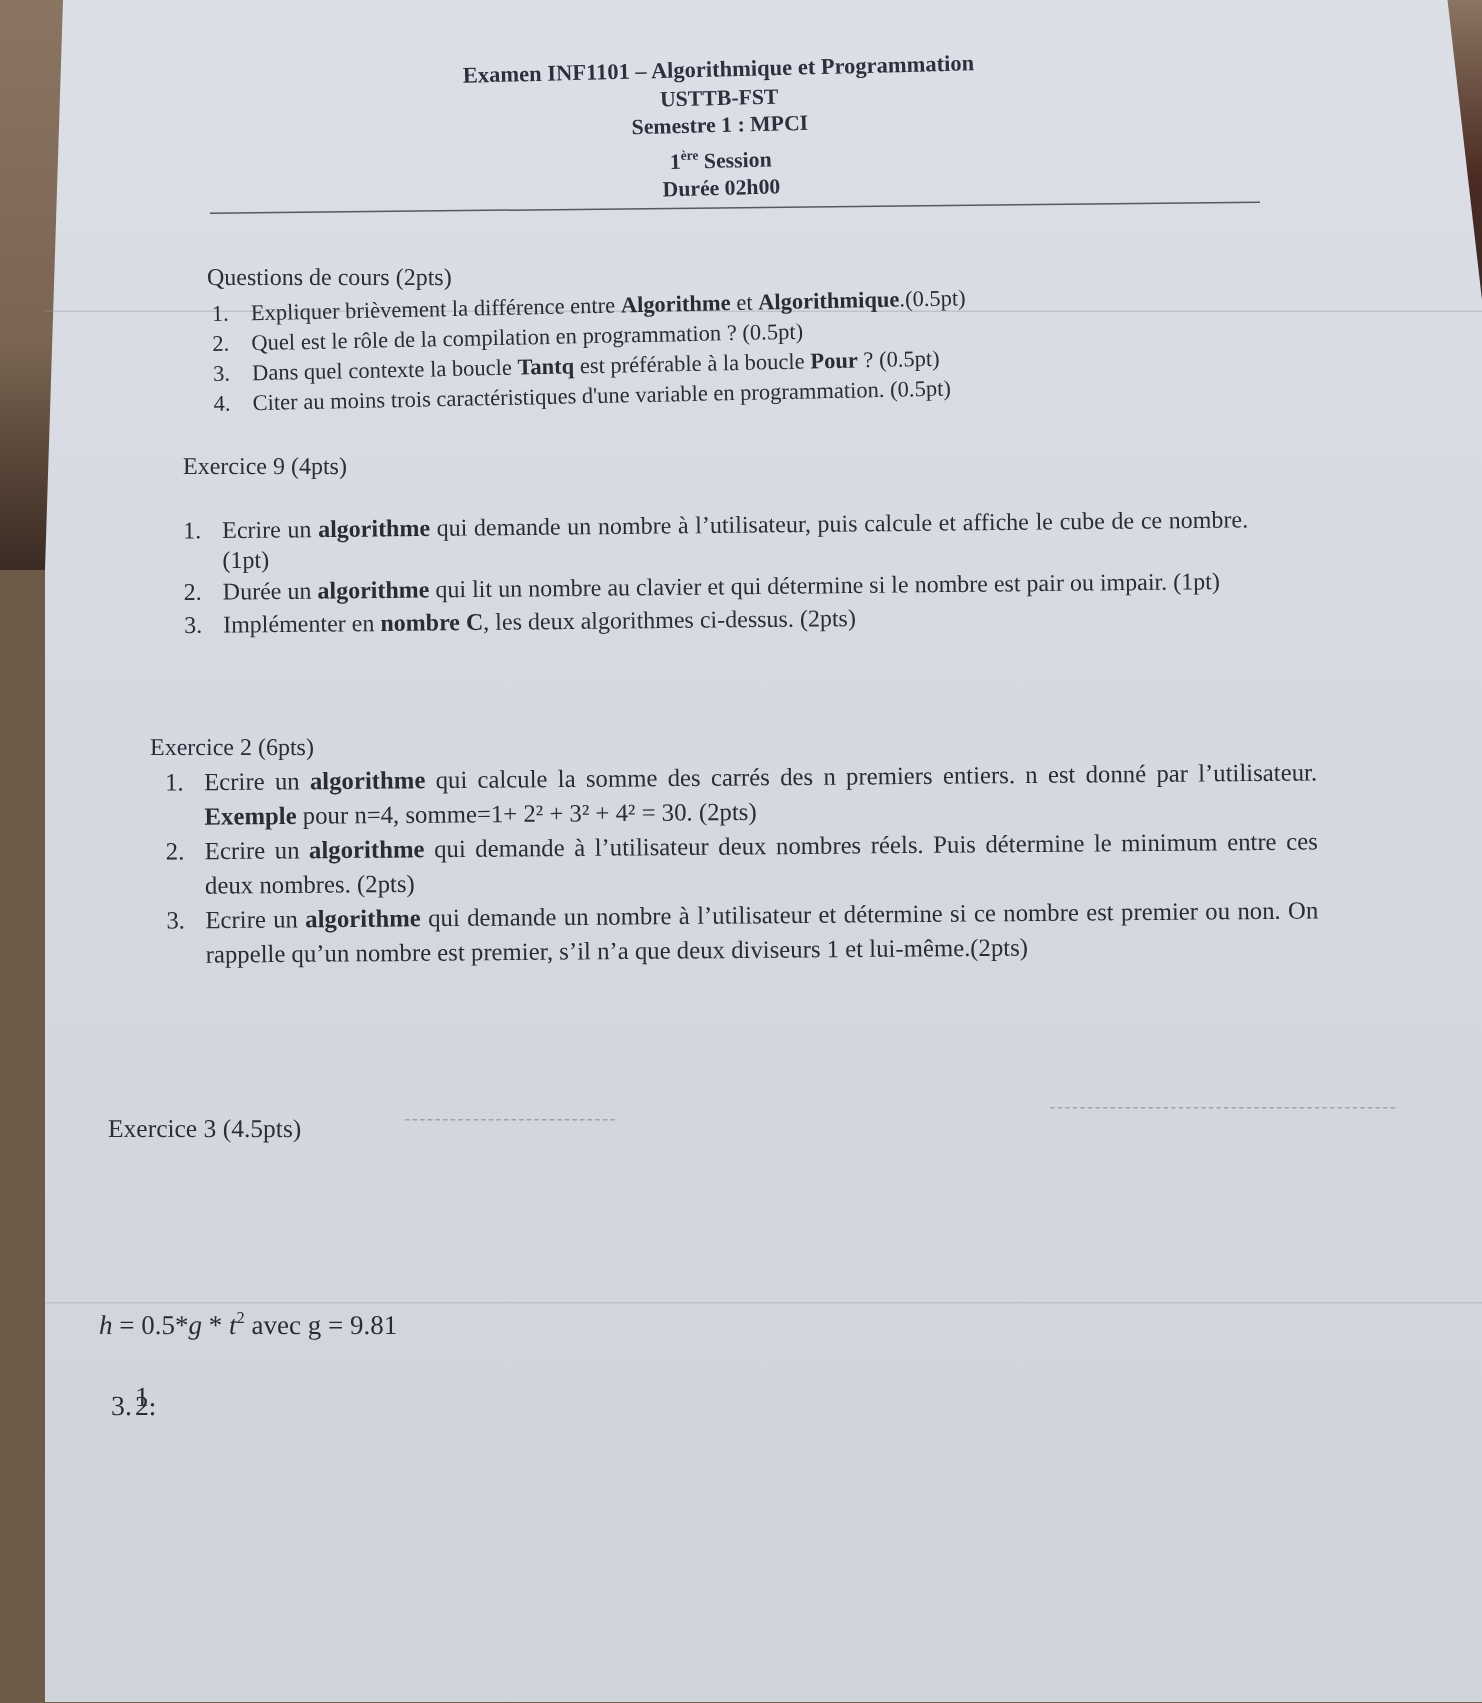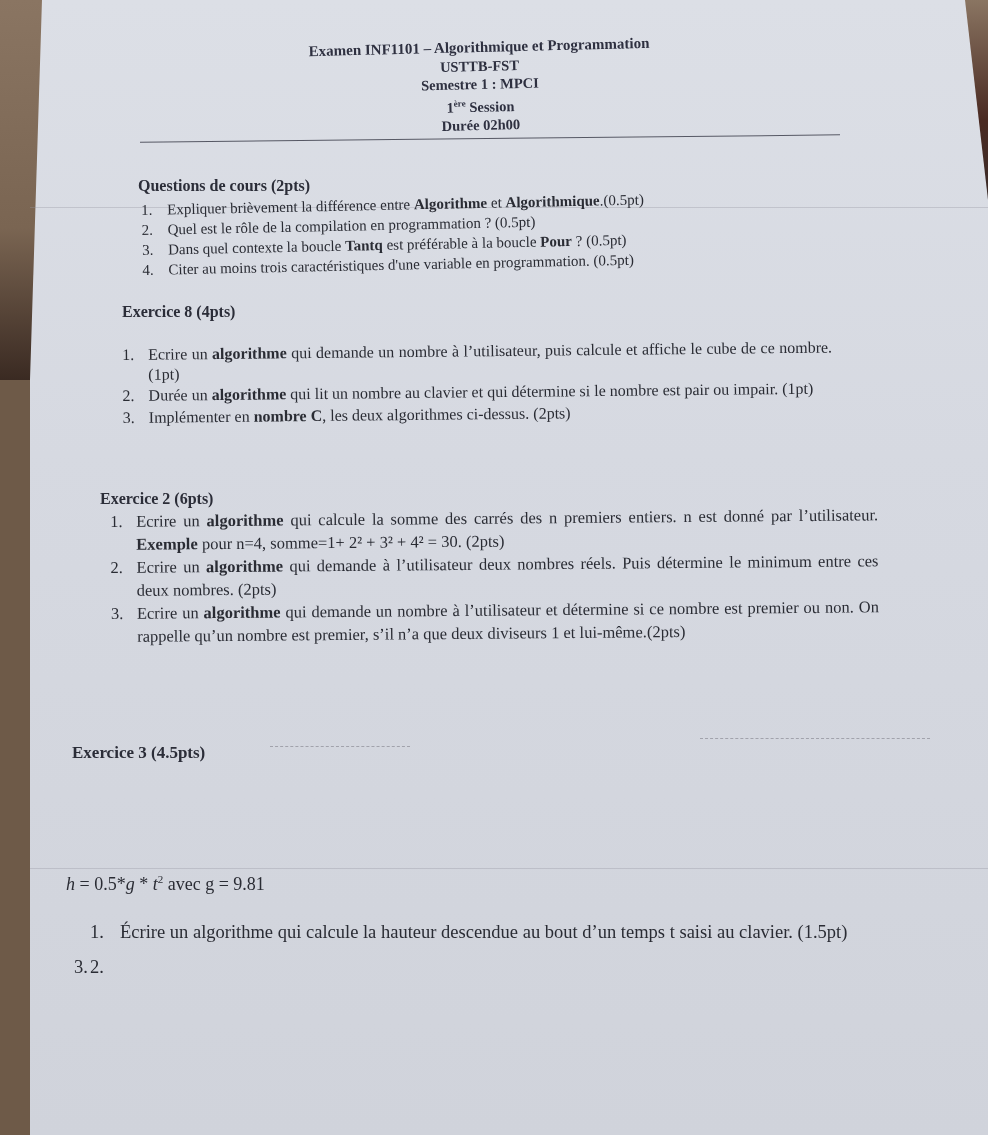--- a/index.html
+++ b/index.html
@@ -29,21 +29,21 @@
     .content { position: absolute; left: 0; top: 0; width: 988px; height: 1135px; }
 
     .header { position: absolute; left: 230px; top: 38px; width: 500px; text-align: center;
       font-weight: bold; font-size: 14.5px; line-height: 18.5px; color: #2e3040;
       transform: rotate(-1.4deg); transform-origin: center; }
     .header .title { font-size: 15px; }
     .header sup { font-size: 9px; }
     .rule { position: absolute; left: 140px; top: 138px; width: 700px; height: 1px;
       background: #565864; transform: rotate(-0.6deg); }
 
-    .section-title { position: absolute; font-weight: bold; font-size: 16px; color: #2b2d38; }
+    .section-title { position: absolute; font-weight: normal; font-size: 16px; color: #2b2d38; }
     ol.q { position: absolute; margin: 0; padding: 0; list-style: none; font-size: 15.5px; }
     ol.q li { position: relative; padding-left: 26px; }
     ol.q li .num { position: absolute; left: 0; top: 0; }
     b.kw { font-weight: bold; }
 
     #sec-cours { left: 138px; top: 177px; }
     #list-cours { left: 141px; top: 200px; width: 700px; line-height: 20px; font-size: 15px; transform: rotate(-1.2deg); transform-origin: left top; }
 
     #sec-ex1 { left: 122px; top: 303px; }
     #list-ex1 { left: 122px; top: 345px; width: 710px; line-height: 19.5px; font-size: 16px; text-align: justify; transform: rotate(-0.6deg); transform-origin: left top; }
@@ -90,37 +90,37 @@
       <span class="num">2.</span><span>Quel est le rôle de la compilation en programmation ? (0.5pt)</span>
     </li>
     <li>
       <span class="num">3.</span><span>Dans quel contexte la boucle </span><b class="kw">Tantq</b><span> est préférable à la boucle </span><b class="kw">Pour</b><span> ? (0.5pt)</span>
     </li>
     <li>
       <span class="num">4.</span><span>Citer au moins trois caractéristiques d'une variable en programmation. (0.5pt)</span>
     </li>
   </ol>
 
-  <div class="section-title" id="sec-ex1">Exercice 8 (4pts)</div>
+  <div class="section-title" id="sec-ex1">Exercice 9 (4pts)</div>
   <ol class="q" id="list-ex1">
     <li><span class="num">1.</span><span>Ecrire un </span><b class="kw">algorithme</b><span> qui demande un nombre à l’utilisateur, puis calcule et affiche le cube de ce nombre. (1pt)</span></li>
     <li><span class="num">2.</span><span>Durée un </span><b class="kw">algorithme</b><span> qui lit un nombre au clavier et qui détermine si le nombre est pair ou impair. (1pt)</span></li>
     <li><span class="num">3.</span><span>Implémenter en </span><b class="kw">nombre C</b><span>, les deux algorithmes ci-dessus. (2pts)</span></li>
   </ol>
 
   <div class="section-title" id="sec-ex2">Exercice 2 (6pts)</div>
   <ol class="q" id="list-ex2">
     <li><span class="num">1.</span><span>Ecrire un </span><b class="kw">algorithme</b><span> qui calcule la somme des carrés des n premiers entiers. n est donné par l’utilisateur. </span><b class="kw">Exemple</b><span> pour n=4, somme=1+ 2² + 3² + 4² = 30. (2pts)</span></li>
     <li><span class="num">2.</span><span>Ecrire un </span><b class="kw">algorithme</b><span> qui demande à l’utilisateur deux nombres réels. Puis détermine le minimum entre ces deux nombres.   (2pts)</span></li>
     <li><span class="num">3.</span><span>Ecrire un </span><b class="kw">algorithme</b><span> qui demande un nombre à l’utilisateur et détermine si ce nombre est premier ou non. On rappelle qu’un nombre est premier, s’il n’a que deux diviseurs 1 et lui-même.(2pts)</span></li>
   </ol>
 
   <div class="dashes" style="left:270px; top:746px; width:140px;"></div>
   <div class="dashes" style="left:700px; top:738px; width:230px;"></div>
 
   <div class="section-title" id="sec-ex3">Exercice 3  (4.5pts)</div>
   <div class="formula"><i>h</i><span> = 0.5*</span><i>g</i><span> * </span><i>t</i><sup style="font-size:11px">2</sup><span> avec g = 9.81</span></div>
   <ol class="q" id="list-ex3">
-    <li><span class="num">1.</span><span>Écrire un algorithme qui calcule la hauteur descendue au bout d’un temps t saisi au clavier. (1.5pt)</span></li>
+    <li><span class="num">1.</span></li>
     <li><span class="num">2.</span></li>
     <li style="margin-left:-16px"><span class="num">3.</span></li>
   </ol>
 </div>
 
 </body></html>

